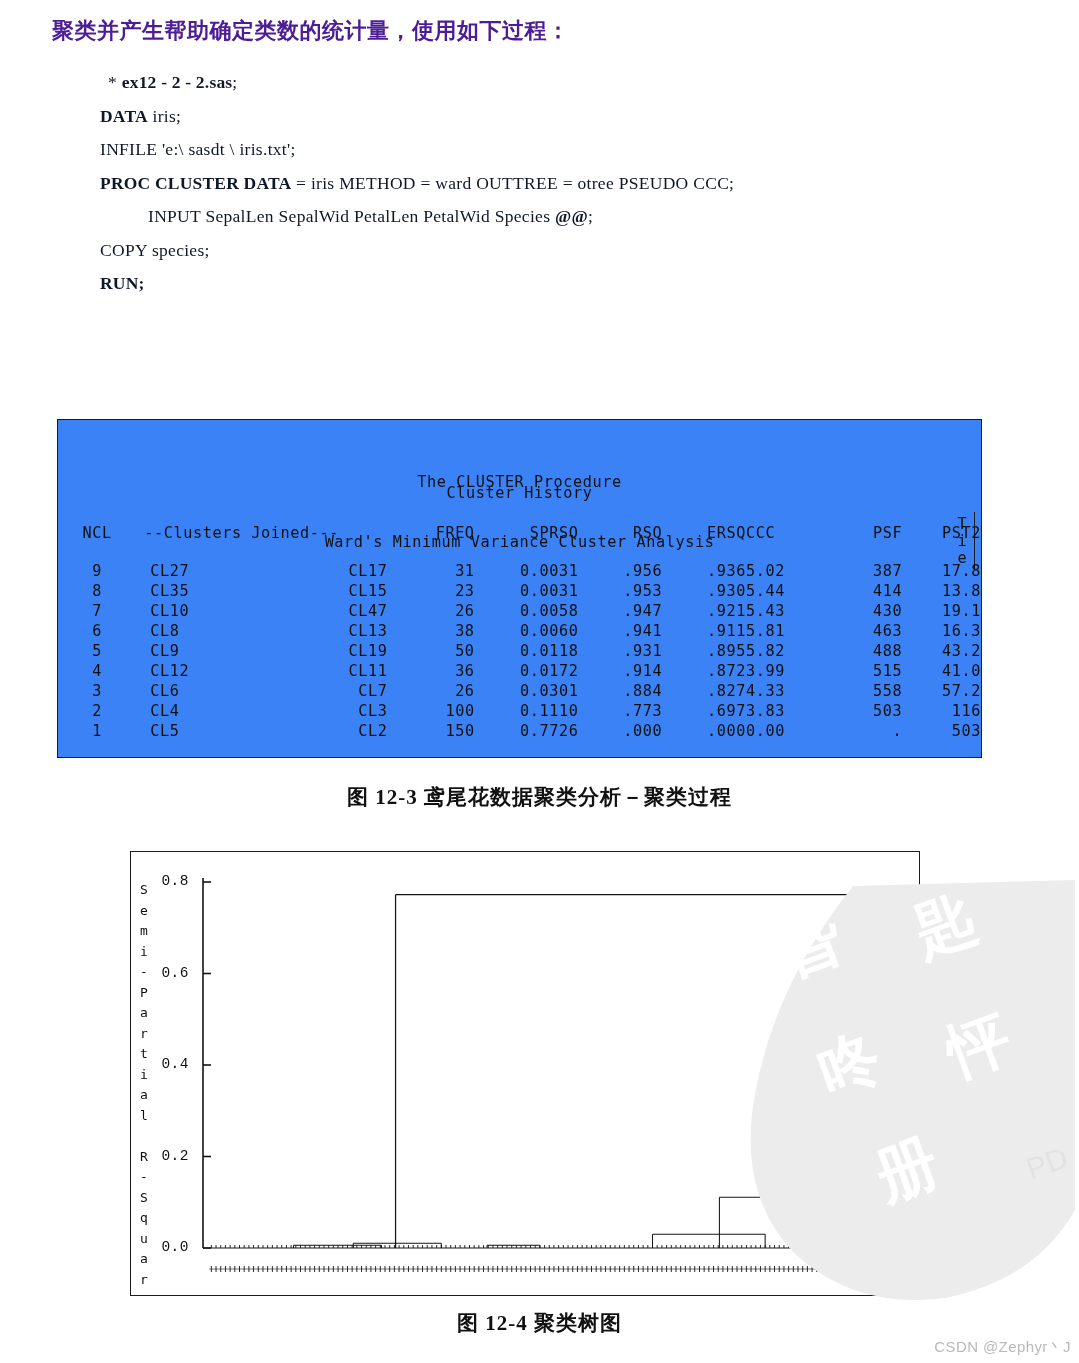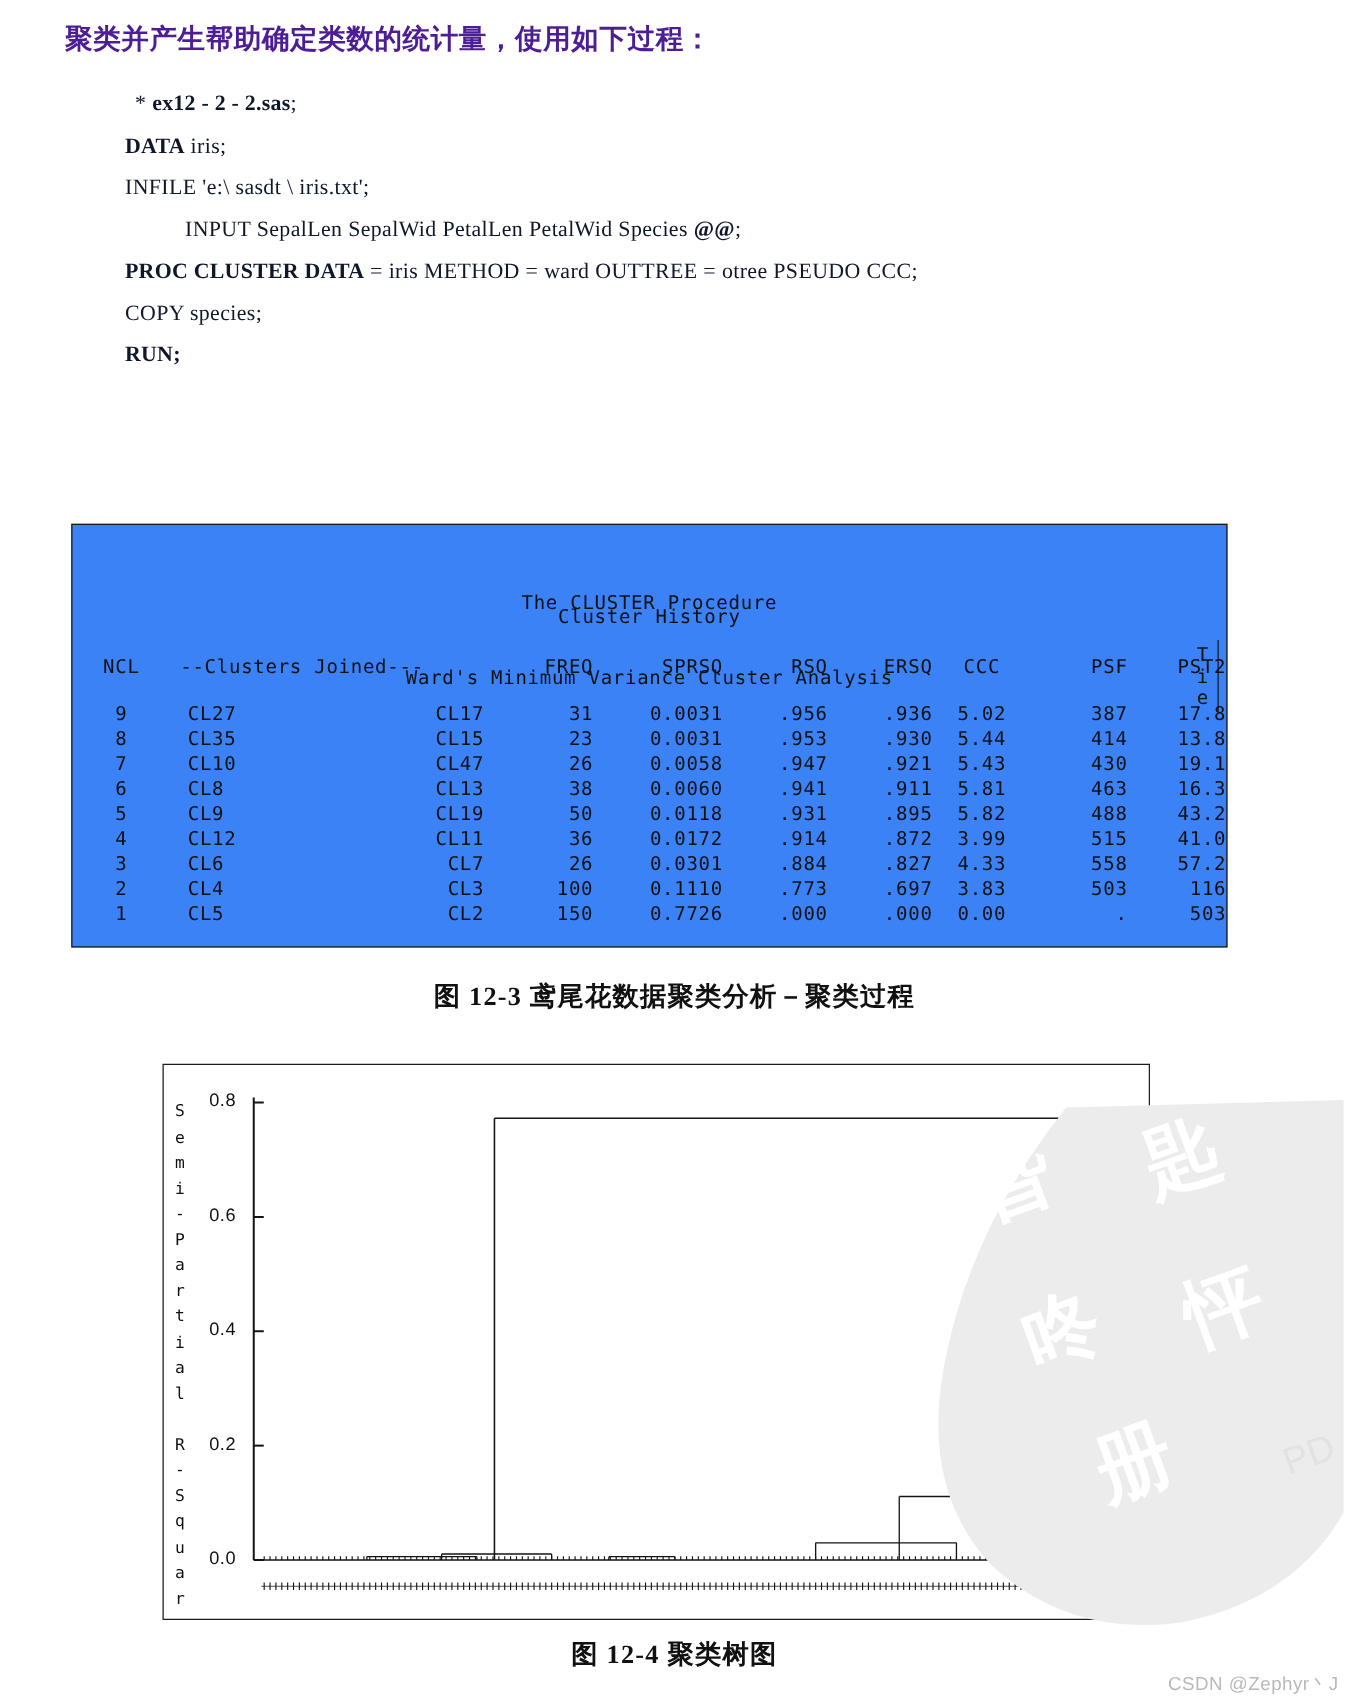--- a/index.html
+++ b/index.html
@@ -97,21 +97,21 @@
     line-height: 20px;
   }
   #out-table thead th { padding-bottom: 18px; vertical-align: bottom; }
   .c-ncl   { width: 54px; text-align: center; }
   .c-j1    { width: 118px; text-align: left;  padding-left: 28px !important; }
   .c-j2    { width: 128px; text-align: right;  }
   .c-freq  { width: 96px;  text-align: right; }
   .c-sprsq { width: 112px; text-align: right; }
   .c-rsq   { width: 92px;  text-align: right; }
   .c-ersq  { width: 92px;  text-align: right; }
-  .c-ccc   { width: 86px;  text-align: center; }
+  .c-ccc   { width: 86px;  text-align: left; }
   .c-psf   { width: 86px;  text-align: right; }
   .c-pst2  { width: 86px;  text-align: right; }
   .hdr-joined { text-align: left; padding-left: 22px !important; }
   #tie-col {
     position: absolute;
     right: 10px;
     top: 96px;
     width: 18px;
     text-align: center;
     font-family: "DejaVu Sans Mono", "Liberation Mono", monospace;
@@ -161,21 +161,21 @@
     top: 28px;
     width: 14px;
     font-family: "DejaVu Sans Mono", "Liberation Mono", monospace;
     font-size: 13px;
     line-height: 20.5px;
     color: #101010;
     text-align: center;
   }
   .ytick-label {
     position: absolute;
-    font-family: Liberation Sans, sans-serif;
+    font-family: Liberation Mono, monospace;
     font-size: 14.5px;
     color: #101010;
     letter-spacing: 0.5px;
     text-align: right;
     width: 46px;
   }
 
   
   #wm-blob {
     position: absolute;
@@ -198,22 +198,22 @@
 </style>
 </head>
 <body>
 
 <div class="cn-para" id="intro-line">聚类并产生帮助确定类数的统计量，使用如下过程：</div>
 
 <div id="code-block">
     <div class="code-line indent1"><span>* </span><span class="kw">ex12 - 2 - 2.sas</span><span>;</span></div>
     <div class="code-line"><span class="kw">DATA</span><span> iris;</span></div>
     <div class="code-line"><span>INFILE 'e:\ sasdt \ iris.txt';</span></div>
+    <div class="code-line"><span class="kw">PROC CLUSTER DATA</span><span> = iris METHOD = ward OUTTREE = otree PSEUDO CCC;</span></div>
     <div class="code-line indent2"><span>INPUT SepalLen SepalWid PetalLen PetalWid Species </span><span class="kw">@@</span><span>;</span></div>
-    <div class="code-line"><span class="kw">PROC CLUSTER DATA</span><span> = iris METHOD = ward OUTTREE = otree PSEUDO CCC;</span></div>
     <div class="code-line"><span>COPY species;</span></div>
     <div class="code-line"><span class="kw">RUN;</span></div>
   </div>
 
 <div id="sas-output">
 
   <div class="mono" id="out-title">
     <div>The CLUSTER Procedure</div>
     <div>Ward's Minimum Variance Cluster Analysis</div>
   </div>

